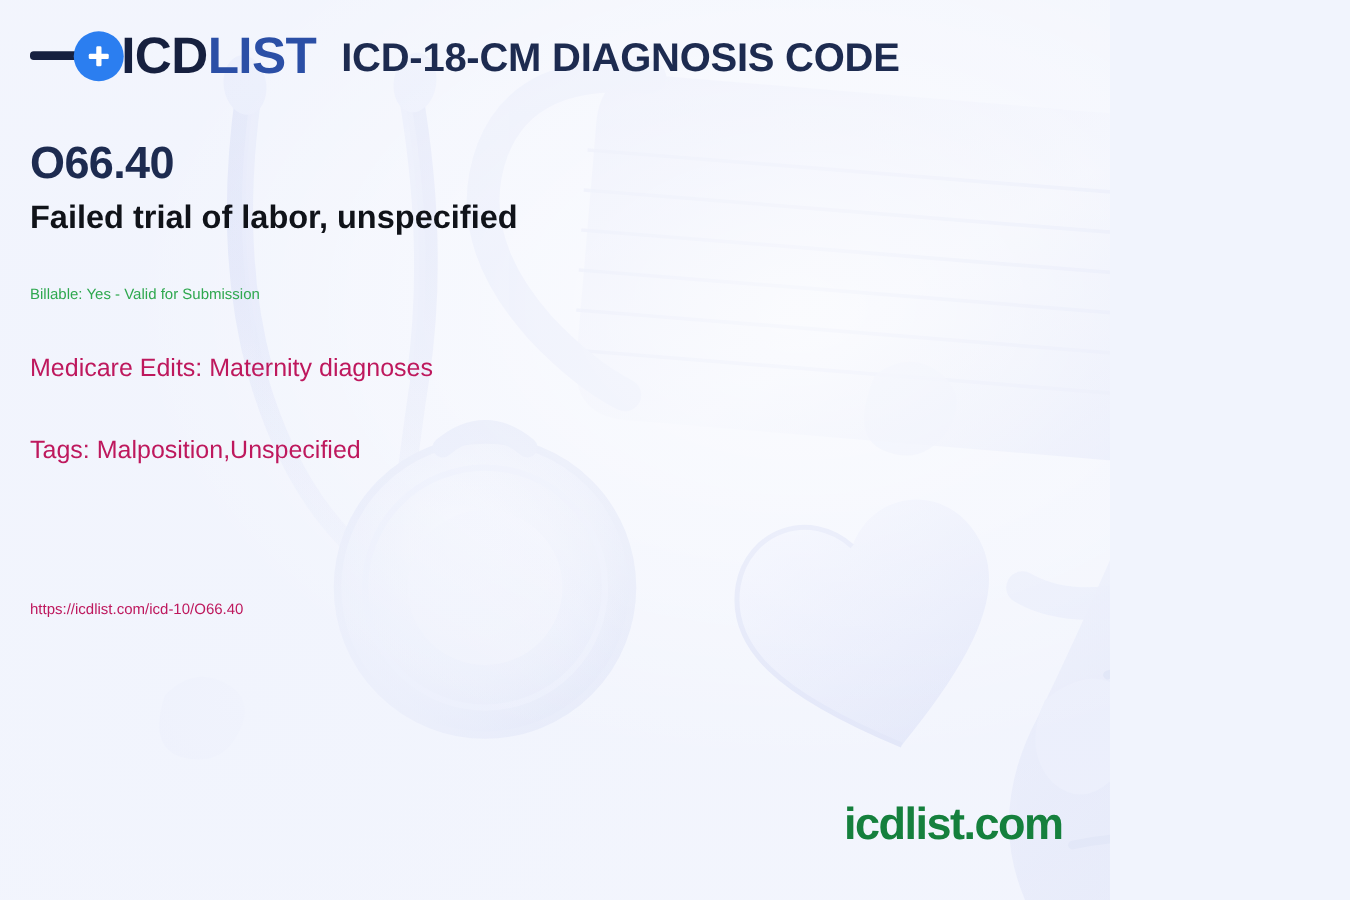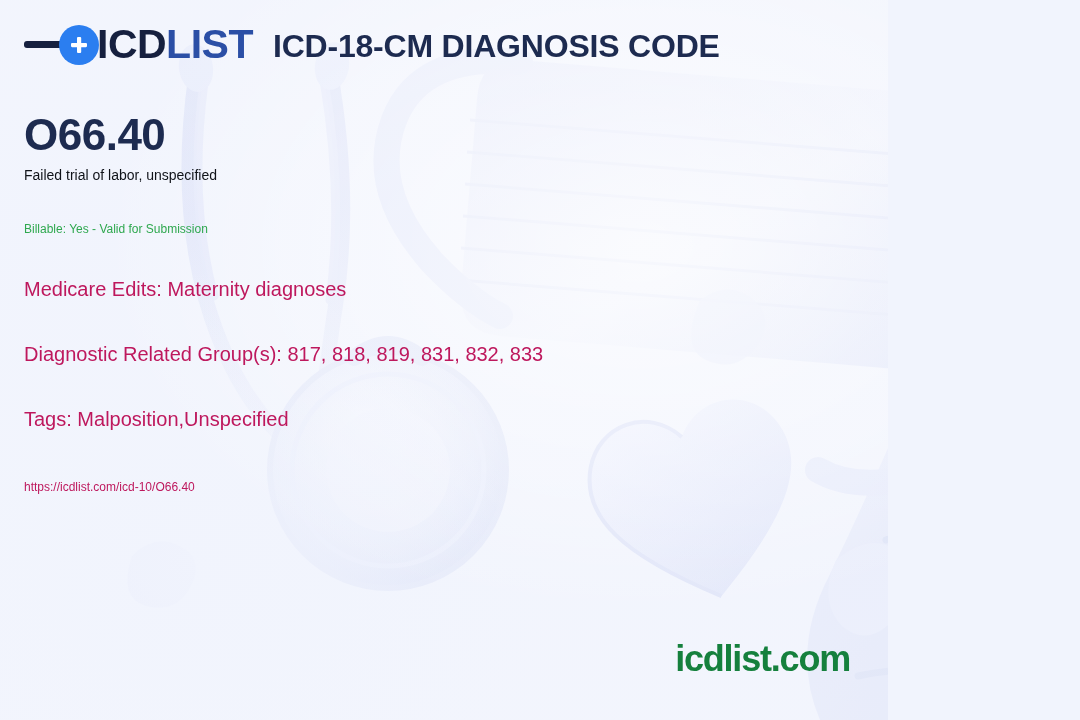--- a/index.html
+++ b/index.html
@@ -99,30 +99,30 @@
 
   
   .content {
     position: absolute;
     left: 24px;
     top: 110px;
     z-index: 3;
     width: 1000px;
   }
   .code {
-    font-size: 44px;
+    font-size: 36px;
     font-weight: bold;
     color: #1d2b50;
     letter-spacing: -0.5px;
     line-height: 1.12;
     margin: 0 0 8px 0;
   }
   .description {
-    font-size: 14px;
-    font-weight: normal;
+    font-size: 26px;
+    font-weight: bold;
     color: #101319;
     line-height: 1.2;
     margin: 0 0 38px 0;
   }
   .billable {
     font-size: 12px;
     color: #2fa84f;
     line-height: 1.2;
     margin: 0 0 41px 0;
   }
@@ -262,20 +262,19 @@
       <span class="brand-word"><span class="brand-icd">ICD</span><span class="brand-list">LIST</span></span>
     </div>
     <div class="header-title">ICD-18-CM DIAGNOSIS CODE</div>
   </div>
 
   <div class="content">
     <div class="code">O66.40</div>
     <div class="description">Failed trial of labor, unspecified</div>
     <div class="billable">Billable: Yes - Valid for Submission</div>
     <div class="meta-line">Medicare Edits: Maternity diagnoses</div>
-    <div class="meta-line">Diagnostic Related Group(s): 817, 818, 819, 831, 832, 833</div>
     <div class="meta-line last">Tags: Malposition,Unspecified</div>
   </div>
 
   <div class="url">https://icdlist.com/icd-10/O66.40</div>
 
   <div class="footer-brand">icdlist.com</div>
 </div>
 
 </body></html>

